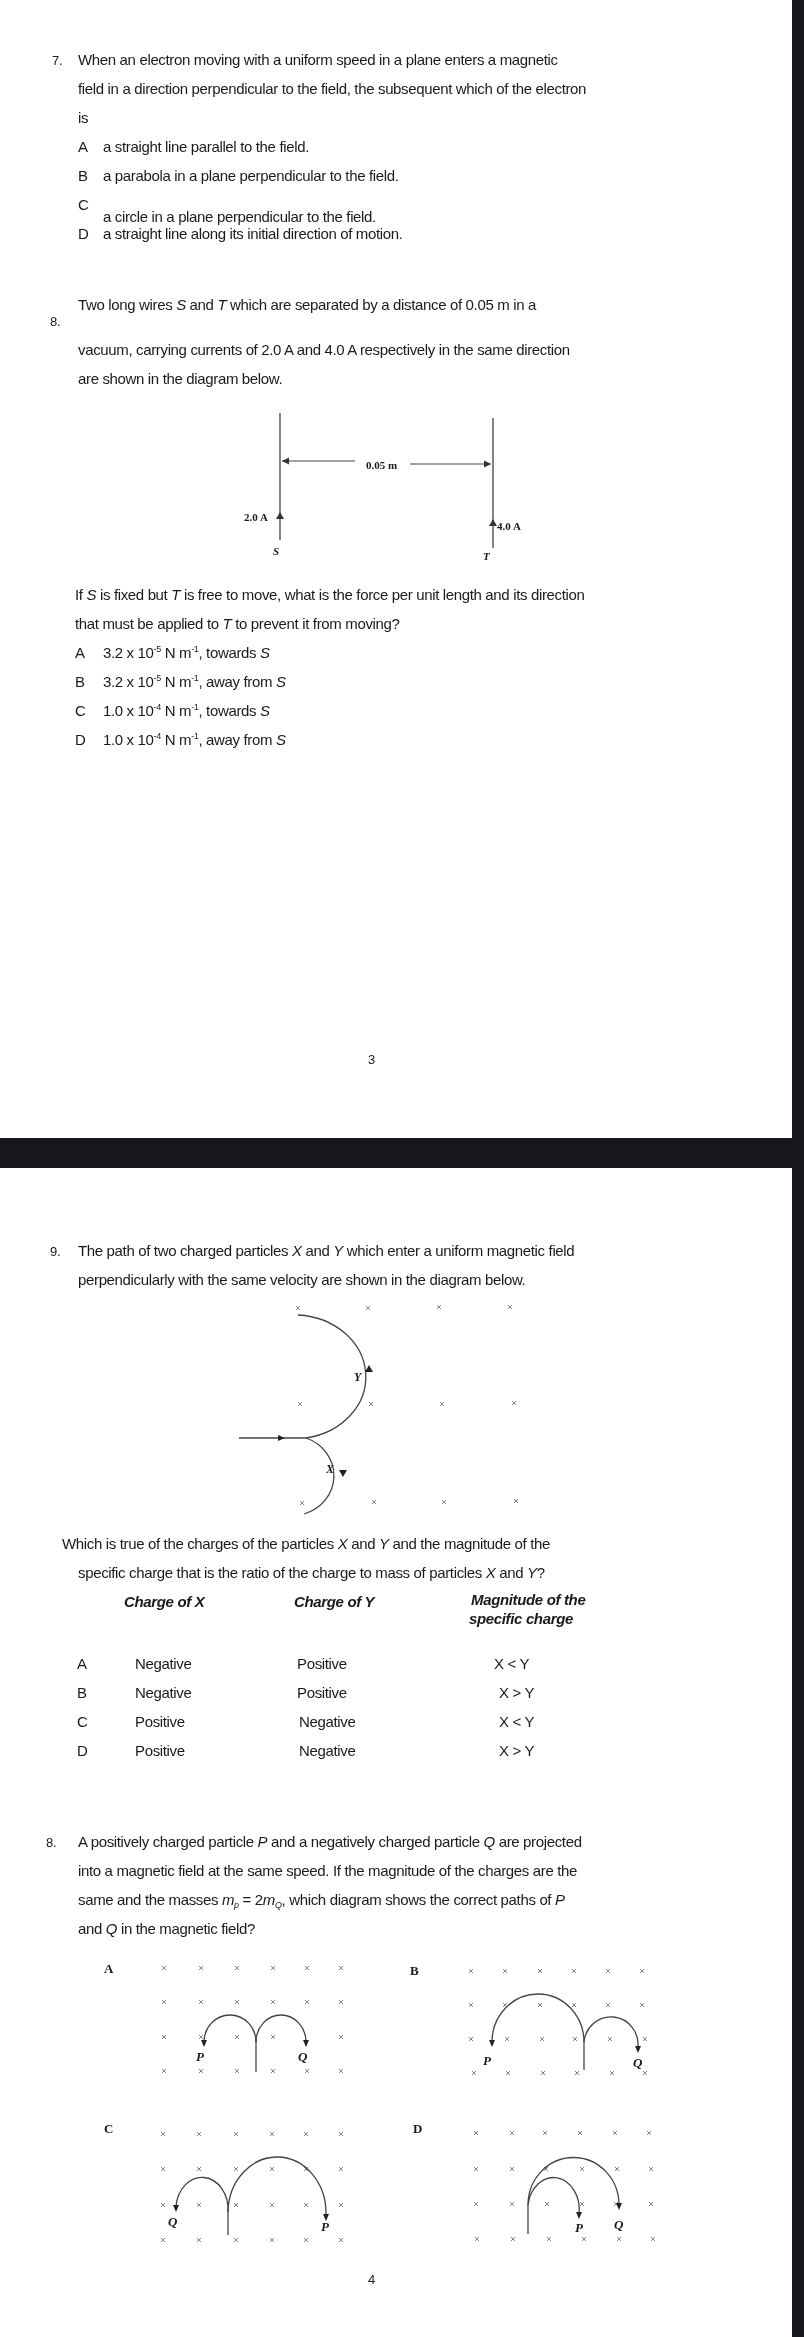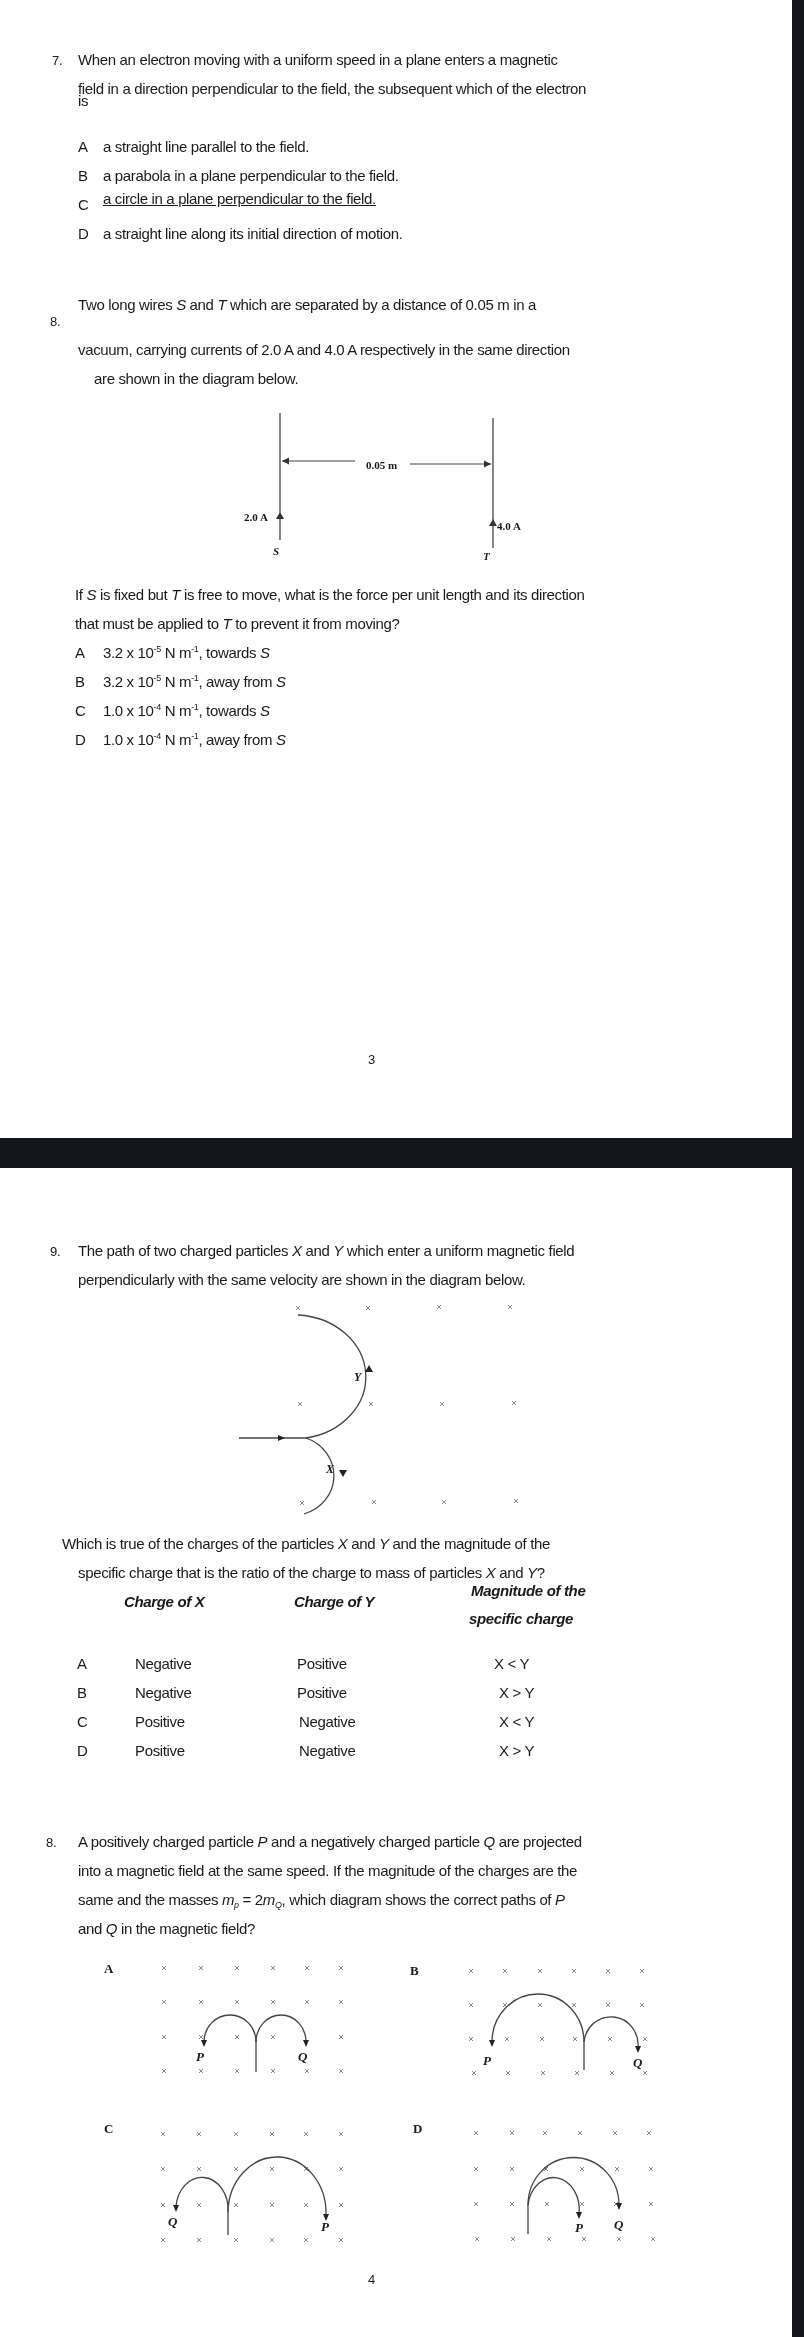--- a/index.html
+++ b/index.html
@@ -26,45 +26,45 @@
 
 <div class="right-bar"></div>
 <div class="page-break"></div>
 
 <div class="page" style="top:0;height:1138px;">
 
   <div>
     <span class="txt qnum" style="left:52px;top:52px;">7.</span>
     <span class="txt" style="left:78px;top:51px;">When an electron moving with a uniform speed in a plane enters a magnetic</span>
     <span class="txt" style="left:78px;top:80px;">field in a direction perpendicular to the field, the subsequent which of the electron</span>
-    <span class="txt" style="left:78px;top:92px;">is</span>
+    <span class="txt" style="left:78px;top:109px;">is</span>
 
     <div>
       <span class="txt" style="left:78px;top:138px;">A</span>
       <span class="txt" style="left:103px;top:138px;">a straight line parallel to the field.</span>
     </div>
     <div>
       <span class="txt" style="left:78px;top:167px;">B</span>
       <span class="txt" style="left:103px;top:167px;">a parabola in a plane perpendicular to the field.</span>
     </div>
     <div>
       <span class="txt" style="left:78px;top:196px;">C</span>
-      <span class="txt" style="left:103px;top:190px;text-decoration:underline;">a circle in a plane perpendicular to the field.</span>
+      <span class="txt" style="left:103px;top:208px;">a circle in a plane perpendicular to the field.</span>
     </div>
     <div>
       <span class="txt" style="left:78px;top:225px;">D</span>
       <span class="txt" style="left:103px;top:225px;">a straight line along its initial direction of motion.</span>
     </div>
   </div>
 
   <div>
     <span class="txt qnum" style="left:50px;top:313px;">8.</span>
     <span class="txt" style="left:78px;top:296px;">Two long wires <i>S</i> and <i>T</i> which are separated by a distance of 0.05 m in a</span>
     <span class="txt" style="left:78px;top:341px;">vacuum, carrying currents of 2.0 A and 4.0 A respectively in the same direction</span>
-    <span class="txt" style="left:78px;top:370px;margin-left:16px;">are shown in the diagram below.</span>
+    <span class="txt" style="left:78px;top:370px;">are shown in the diagram below.</span>
 
     <div>
       <svg width="320" height="175" style="left:230px;top:400px;">
         <defs>
           <marker id="ah" markerWidth="8" markerHeight="8" refX="6" refY="3" orient="auto">
             <path d="M0,0 L6,3 L0,6 Z" fill="#333"></path>
           </marker>
         </defs>
         <line x1="50" y1="13" x2="50" y2="140" stroke="#444" stroke-width="1.3"></line>
         <line x1="263" y1="18" x2="263" y2="148" stroke="#444" stroke-width="1.3"></line>
@@ -141,21 +141,21 @@
       <span class="txt serif" style="left:354px;top:1368px;margin-top:-1168px;font-size:12px;font-weight:bold;font-style:italic;">Y</span>
       <span class="txt serif" style="left:326px;top:1460px;margin-top:-1168px;font-size:12px;font-weight:bold;font-style:italic;">X</span>
     </div>
 
     <span class="txt" style="left:62px;top:367px;">Which is true of the charges of the particles <i>X</i> and <i>Y</i> and the magnitude of the</span>
     <span class="txt" style="left:78px;top:396px;">specific charge that is the ratio of the charge to mass of particles <i>X</i> and <i>Y</i>?</span>
 
     <div>
       <span class="txt hdr" style="left:124px;top:425px;">Charge of X</span>
       <span class="txt hdr" style="left:294px;top:425px;">Charge of Y</span>
-      <span class="txt hdr" style="left:471px;top:414px;">Magnitude of the</span>
+      <span class="txt hdr" style="left:471px;top:423px;">Magnitude of the</span>
       <span class="txt hdr" style="left:469px;top:442px;">specific charge</span>
 
       <div>
         <span class="txt" style="left:77px;top:487px;">A</span>
         <span class="txt" style="left:135px;top:487px;">Negative</span>
         <span class="txt" style="left:297px;top:487px;">Positive</span>
         <span class="txt" style="left:494px;top:487px;">X &lt; Y</span>
       </div>
       <div>
         <span class="txt" style="left:77px;top:516px;">B</span>

